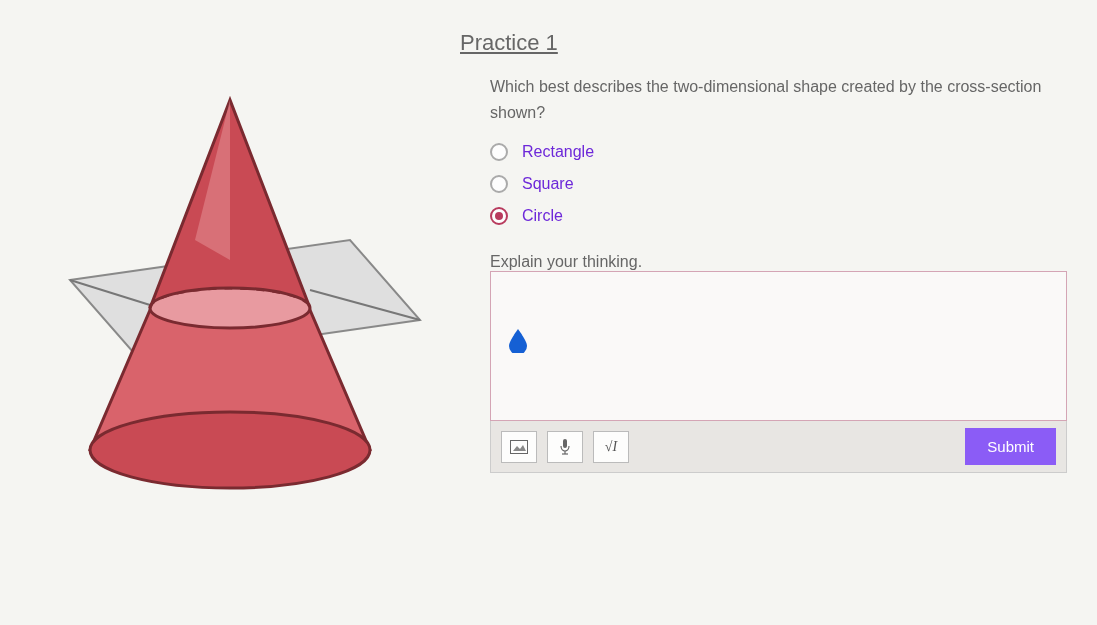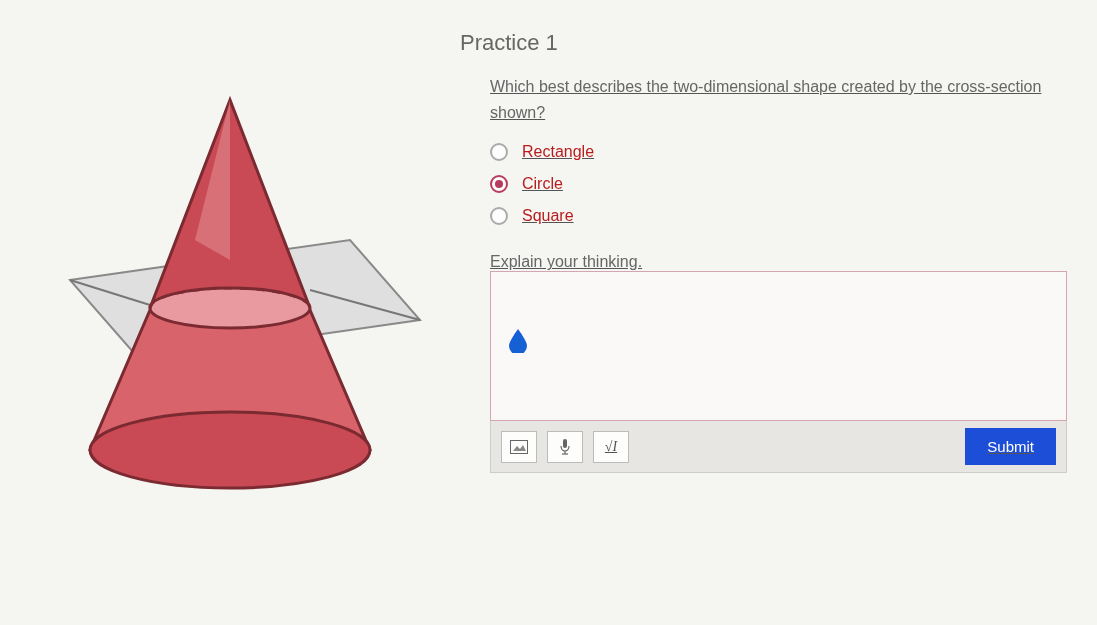--- a/index.html
+++ b/index.html
@@ -24,24 +24,24 @@
     }
     .right-panel {
       flex: 1;
       padding: 10px 30px 10px 0;
     }
     .title {
       font-size: 22px;
       color: #666;
       margin-bottom: 18px;
       font-weight: normal;
+      text-decoration: underline;
     }
     .question-block {
       padding-left: 30px;
-      text-decoration: underline;
     }
     .question-text {
       font-size: 16px;
       color: #666;
       line-height: 1.6;
       margin-bottom: 18px;
     }
     .options {
       margin-bottom: 28px;
     }
@@ -67,21 +67,21 @@
     }
     .radio.selected::after {
       content: '';
       width: 8px;
       height: 8px;
       background: #b83b5e;
       border-radius: 50%;
     }
     .option-label {
       font-size: 16px;
-      color: #b91c1c;
+      color: #6d28d9;
     }
     .explain-label {
       font-size: 16px;
       color: #666;
     }
     .explain-box {
       border: 1px solid #d4a5b5;
       background: #faf9f8;
       height: 150px;
       position: relative;
@@ -109,21 +109,21 @@
       margin-right: 10px;
       display: flex;
       align-items: center;
       justify-content: center;
       cursor: pointer;
       font-size: 14px;
       color: #555;
     }
     .submit-btn {
       margin-left: auto;
-      background: #1d4ed8;
+      background: #8b5cf6;
       color: #fff;
       border: none;
       padding: 10px 22px;
       font-size: 15px;
       cursor: pointer;
     }
     .math-icon { font-family: serif; font-style: italic; }
   </style>
 </head>
 <body>
@@ -157,26 +157,26 @@
 
     <div class="question-block">
       <p class="question-text">Which best describes the two-dimensional shape created by the cross-section shown?</p>
 
       <div class="options">
         <div class="option-row">
           <span class="radio"></span>
           <span class="option-label">Rectangle</span>
         </div>
         <div class="option-row">
+          <span class="radio"></span>
+          <span class="option-label">Square</span>
+        </div>
+        <div class="option-row">
           <span class="radio selected"></span>
           <span class="option-label">Circle</span>
-        </div>
-        <div class="option-row">
-          <span class="radio"></span>
-          <span class="option-label">Square</span>
         </div>
       </div>
 
       <p class="explain-label">Explain your thinking.</p>
 
       <div class="explain-box">
         <svg class="drop-marker" width="22" height="26">
           <path d="M11 2 C11 2 20 14 20 19 A9 9 0 1 1 2 19 C2 14 11 2 11 2 Z" fill="#1560d4"></path>
         </svg>
       </div>

